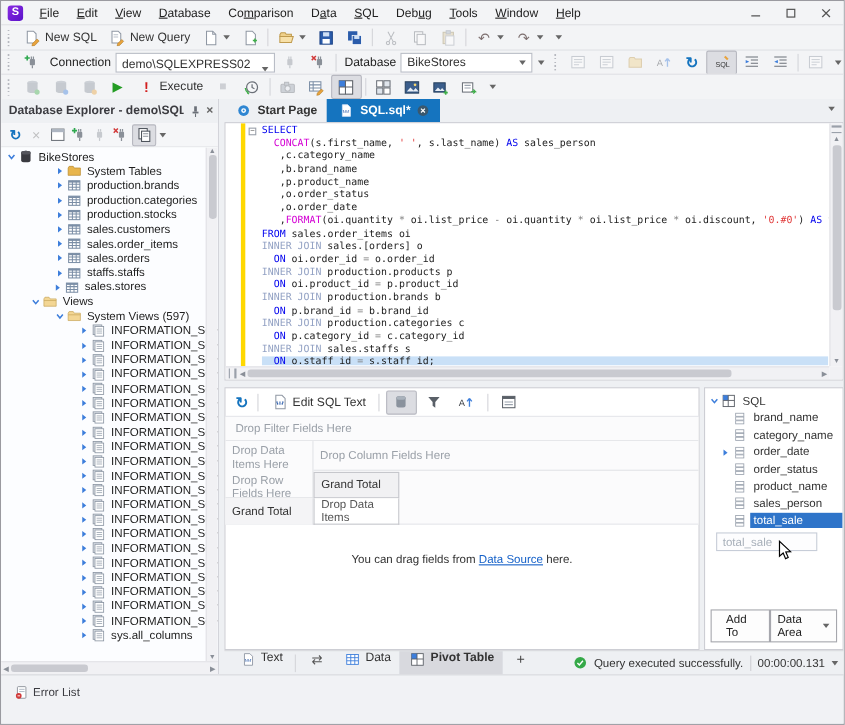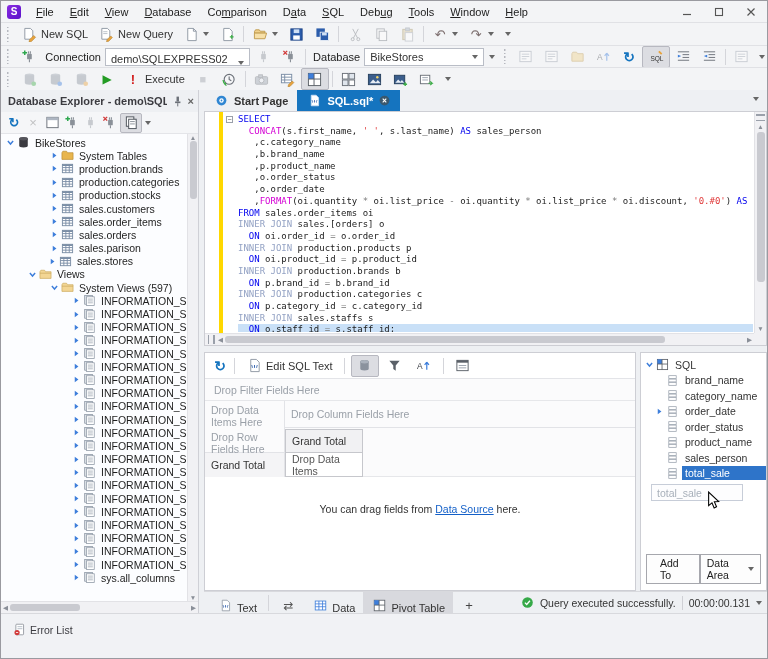--- a/index.html
+++ b/index.html
@@ -93,23 +93,23 @@
   .frow .tree-ico{width:14px;margin-right:2px;}
   .flabel{flex:1;padding:1px 3px;}
   .frow.sel .flabel{background:#2e74c9;color:#fff;}
   .ghost{position:absolute;left:10px;top:131px;width:92px;height:17px;border:1px solid #c7cdd8;background:#fdfdfe;color:#a8b0ba;display:flex;align-items:center;padding:0 5px;font-size:10.5px;}
   .cursor{position:absolute;left:66px;top:138px;width:13px;height:19px;}
   .addrow{position:absolute;left:5px;right:5px;bottom:6px;display:flex;justify-content:space-between;}
   .btn{border:1px solid #a6a7ad;background:#fdfdfd;padding:2px 13px;font-size:10.5px;color:#222;}
   .mini-combo{border:1px solid #a6a7ad;background:#fdfdfd;padding:2px 6px;display:flex;align-items:center;gap:7px;font-size:10.5px;color:#222;}
   
   .bottomtabs{height:22px;display:flex;align-items:center;background:#eef0f3;border-top:1px solid #d8d9dd;padding-left:5px;}
-  .btab{display:flex;align-items:flex-end;gap:4px;padding:0 8px;height:22px;color:#333;}
+  .btab{display:flex;align-items:flex-start;gap:4px;padding:0 8px;height:22px;color:#333;}
   .btab .ic svg{width:13px;height:13px;}
-  .btab.active{background:#d8d9de;font-weight:normal;}
+  .btab.active{background:#d8d9de;font-weight:bold;}
   .statusmsg{margin-left:auto;display:flex;align-items:center;gap:6px;padding-right:5px;color:#333;font-size:10.5px;}
   .statussep{width:1px;height:14px;background:#cfd0d5;}
   
   .bottombar{position:absolute;left:0;right:0;bottom:0;height:45px;background:#f1f2f5;border-top:1px solid #d8d9dd;}
   .errorlist{position:absolute;left:6px;top:7px;display:flex;align-items:center;gap:4px;font-size:10.5px;color:#3b3b40;padding:2px 6px;}
 </style>
 </head>
 <body>
 
 <div class="app">
@@ -713,21 +713,21 @@
             <span class="tree-ico">
               <svg viewBox="0 0 14 14">
                 <rect x="1.5" y="2.5" width="11" height="9" fill="#fff" stroke="#7b8ea6"></rect>
                 <rect x="1.5" y="2.5" width="11" height="1.8" fill="#7b8ea6"></rect>
                 <line x1="1.5" y1="6" x2="12.5" y2="6" stroke="#7b8ea6"></line>
                 <line x1="1.5" y1="8.8" x2="12.5" y2="8.8" stroke="#7b8ea6"></line>
                 <line x1="5.2" y1="2.5" x2="5.2" y2="11.5" stroke="#7b8ea6"></line>
                 <line x1="8.9" y1="2.5" x2="8.9" y2="11.5" stroke="#7b8ea6"></line>
               </svg>
             </span>
-            <span>sales.parison</span>
+            <span>staffs.staffs</span>
           </div>
           <div class="tree-row" style="padding-left: 45px;">
             <span class="tree-arrow">
               <svg viewBox="0 0 8 8">
                 <path d="M2 0.8 L6.2 4 L2 7.2 Z" fill="#3d7edb"></path>
               </svg>
             </span>
             <span class="tree-ico">
               <svg viewBox="0 0 14 14">
                 <rect x="1.5" y="2.5" width="11" height="9" fill="#fff" stroke="#7b8ea6"></rect>

